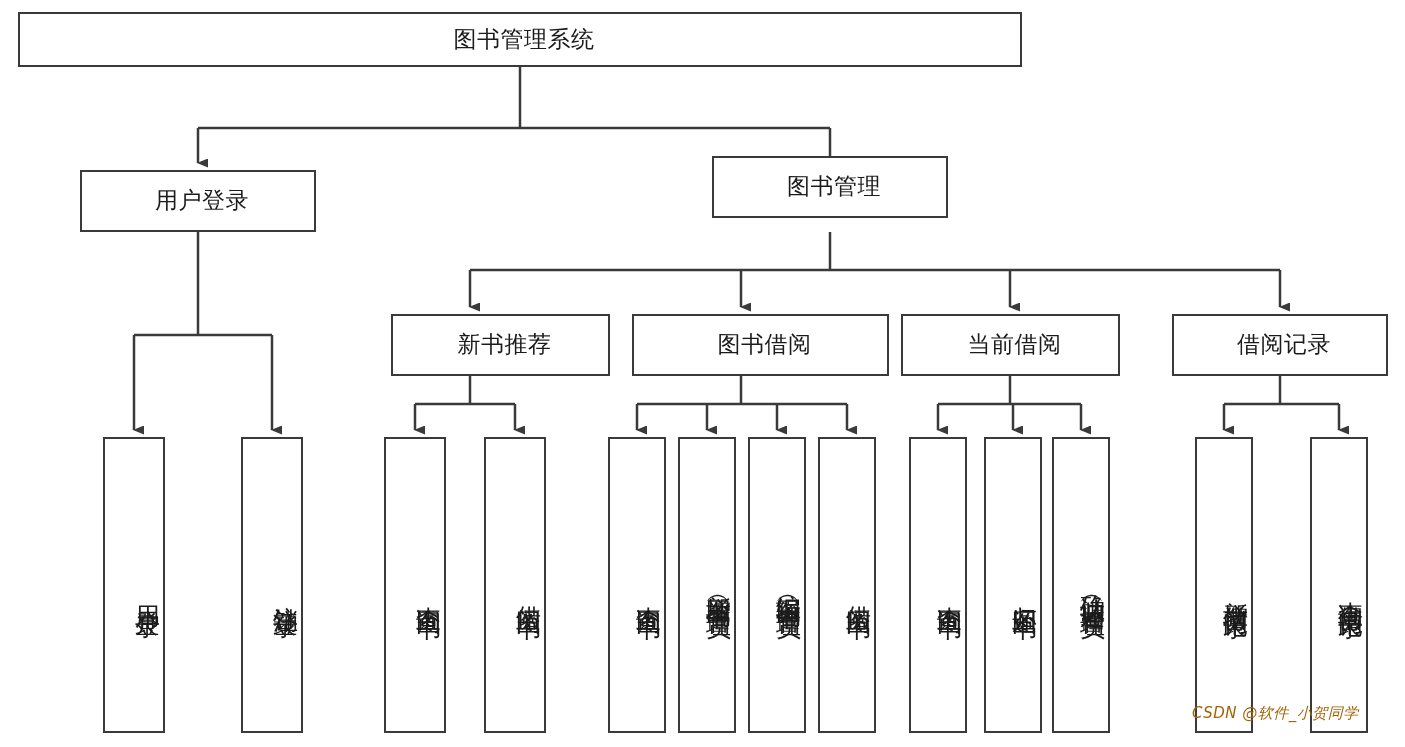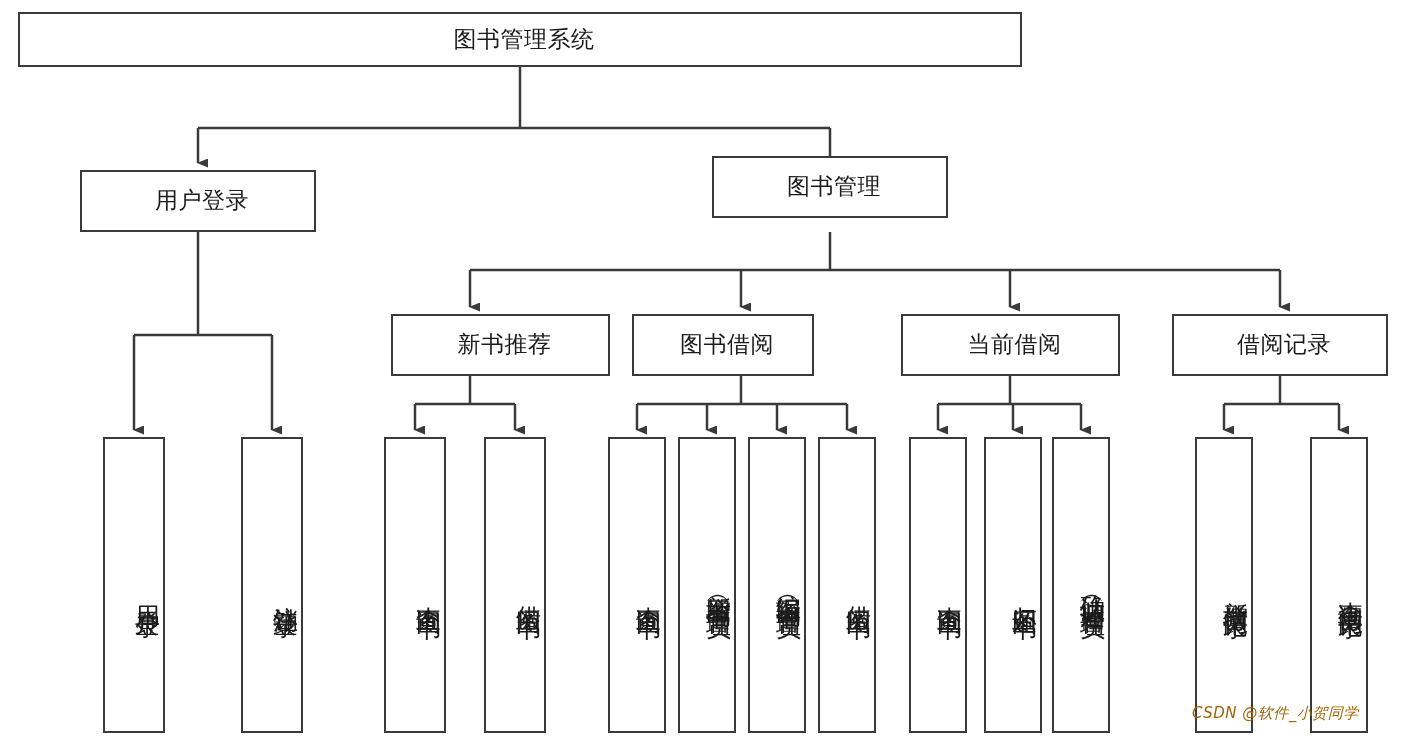--- a/index.html
+++ b/index.html
@@ -134,21 +134,21 @@
   <div class="node horiz" style="left:80px; top:170px; width:236px; height:62px;">
     <span>用户登录</span>
   </div>
   <div class="node horiz" style="left:712px; top:156px; width:236px; height:62px;">
     <span>图书管理</span>
   </div>
 
   <div class="node horiz" style="left:361px; top:314px; width:219px; height:62px;margin-left:30px;">
     <span>新书推荐</span>
   </div>
-  <div class="node horiz" style="left:632px; top:314px; width:182px; height:62px;">
+  <div class="node horiz" style="left:632px; top:314px; width:257px; height:62px;">
     <span>图书借阅</span>
   </div>
   <div class="node horiz" style="left:1172px; top:314px; width:216px; height:62px;">
     <span>借阅记录</span>
   </div>
   <div class="node horiz" style="left:901px; top:314px; width:219px; height:62px;">
     <span>当前借阅</span>
   </div>
 
   <div class="node vert" style="left:103px; top:437px; width:62px; height:296px;">

